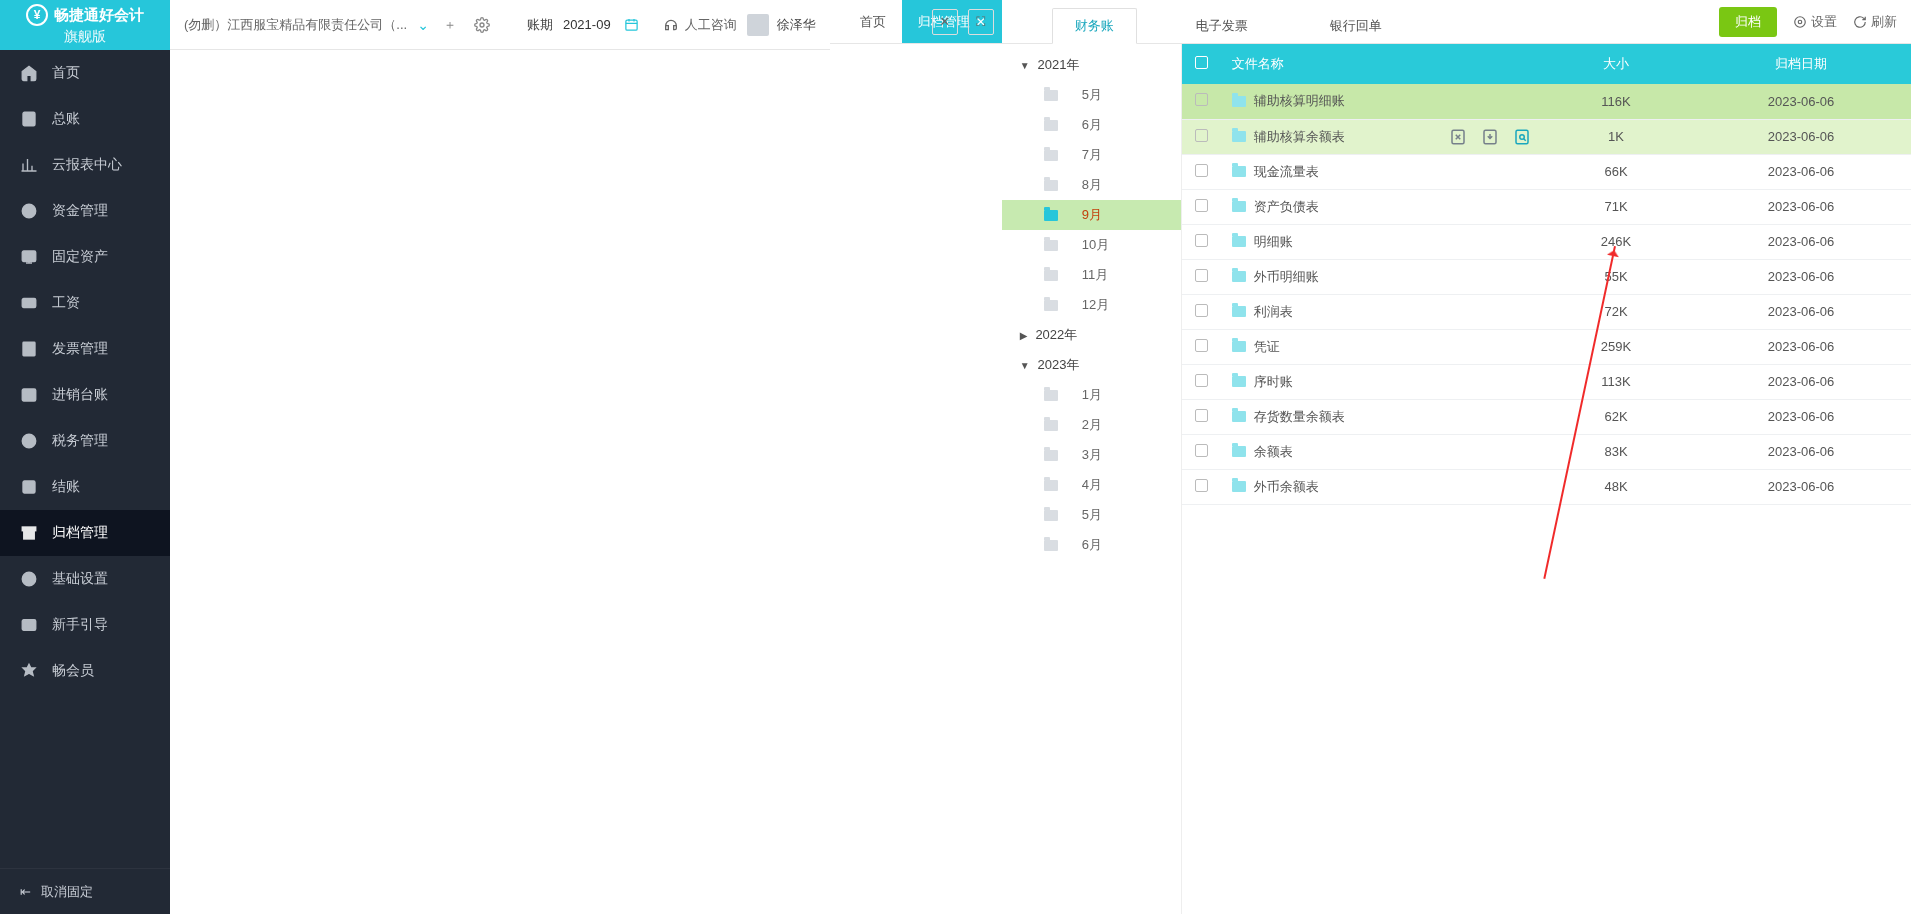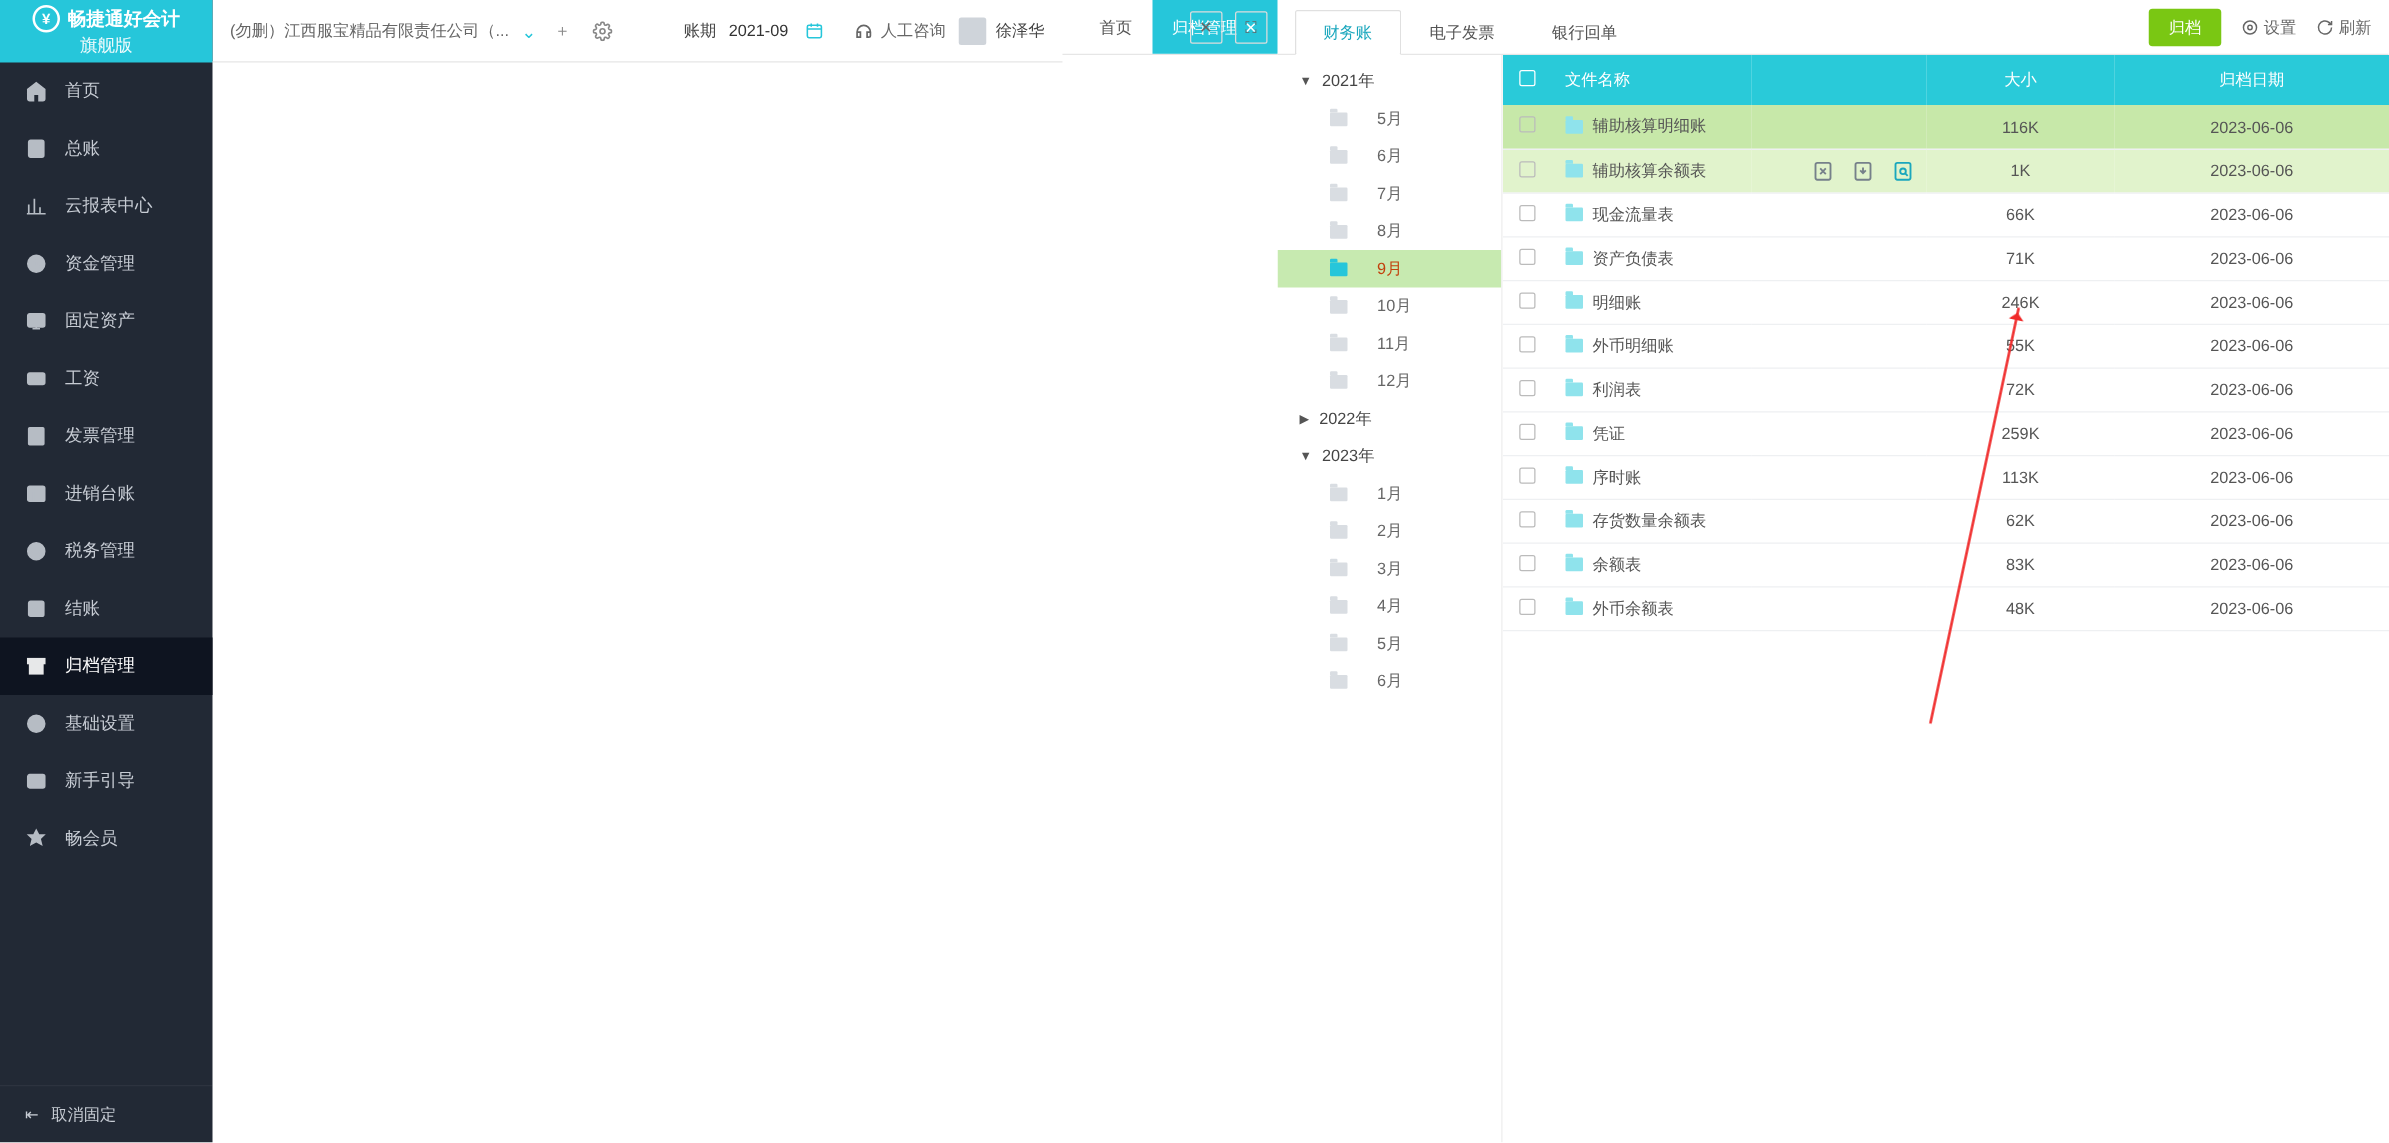--- a/index.html
+++ b/index.html
@@ -15,34 +15,34 @@
 .nav-item{height:46px; display:flex; align-items:center; padding:0 20px; gap:14px; cursor:pointer; color:#c7ccd4;}
 .nav-item.active{background:#0e1420; color:#fff;}
 .nav-icon{width:18px;height:18px; opacity:.9; flex-shrink:0; fill:currentColor;}
 .nav-label{font-size:14px;}
 .sidebar-footer{height:46px; display:flex; align-items:center; padding:0 20px; gap:10px; color:#c7ccd4; cursor:pointer; border-top:1px solid rgba(255,255,255,.05);}
 .main{flex:1; display:flex; flex-direction:row; min-width:0;}
 .topbar{height:50px; border-bottom:1px solid #e6e6e6; display:flex; align-items:center; padding:0 14px; gap:10px; color:#555;}
 .org{color:#666; max-width:260px; white-space:nowrap; overflow:hidden; text-overflow:ellipsis;}
 .chev{color:#26c6da; font-size:14px; cursor:pointer;}
 .icon-btn{width:22px;height:22px;display:flex;align-items:center;justify-content:center;color:#888;cursor:pointer;}
-.tblabel{color:#444;margin-left:20px;}
+.tblabel{color:#444;}
 .period{color:#333;}
 .topbar .spacer{flex:1;}
 .consult{display:flex; align-items:center; gap:6px; color:#666; cursor:pointer;}
 .avatar{width:22px;height:22px;background:#cfd4da;border-radius:2px;display:inline-block;}
 .user{display:flex;align-items:center;gap:8px;color:#444;}
 .tabbar{height:44px; border-bottom:1px solid #e6e6e6; display:flex; align-items:stretch; padding-left:14px; position:relative;}
 .tab{display:flex; align-items:center; padding:0 16px; color:#555; cursor:pointer; position:relative;}
 .tab.active{background:#26c6da; color:#fff;}
 .tab .close{margin-left:6px; font-size:12px;}
 .tabbar-right{position:absolute; right:8px; top:0; height:100%; display:flex; align-items:center; gap:10px;}
 .sqbtn{width:26px;height:26px;border:1px solid #ddd;display:flex;align-items:center;justify-content:center;color:#666;cursor:pointer;border-radius:2px;}
 .subtabs-wrap{border-bottom:1px solid #e6e6e6; display:flex; align-items:flex-end; height:44px; padding-left:14px; gap:0; position:relative;}
-.subtab{padding:0 22px; height:36px; display:flex; align-items:center; color:#555; cursor:pointer; border:1px solid transparent; border-bottom:none;}
+.subtab{padding:0 22px; height:36px; display:flex; align-items:center; color:#555; cursor:pointer; border:1px solid transparent; border-bottom:none;margin-left:36px;}
 .subtab.active{color:#1aa7bd; border-color:#e0e0e0; border-bottom:1px solid #fff; background:#fff; position:relative; top:1px; border-radius:2px 2px 0 0;}
 .subtabs-right{position:absolute; right:14px; top:0; height:100%; display:flex; align-items:center; gap:16px;justify-content:space-between;}
 .btn-primary{background:#7ac713; color:#fff; padding:6px 16px; border-radius:3px; cursor:pointer; font-size:13px;}
 .link-action{display:flex;align-items:center;gap:4px;color:#666;cursor:pointer;}
 .panel{flex:1; display:flex; min-height:0; flex-direction:column;}
 .body{flex:1; display:flex; min-height:0;}
 .tree{width:180px; border-right:1px solid #eee; padding:6px 0; overflow:auto;}
 .tree-year{display:flex; align-items:center; height:30px; padding-left:18px; gap:8px; color:#444; cursor:pointer;}
 .tree-year .tri{font-size:10px; color:#555;}
 .tree-month{display:flex; align-items:center; height:30px; padding-left:42px; gap:24px; color:#666; cursor:pointer;}

